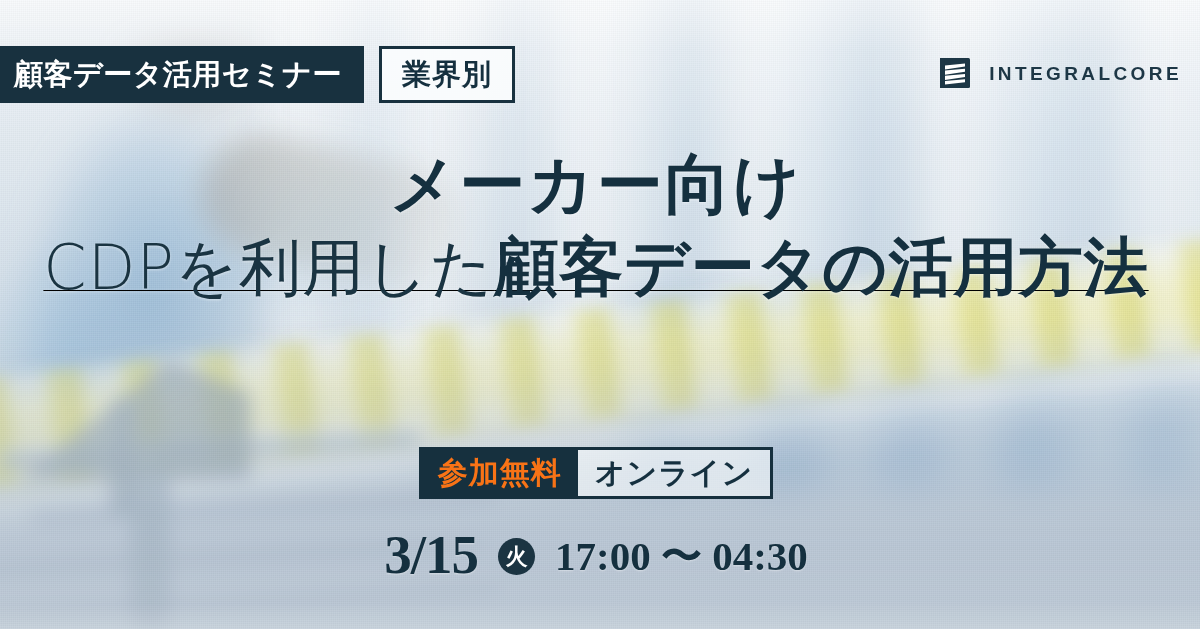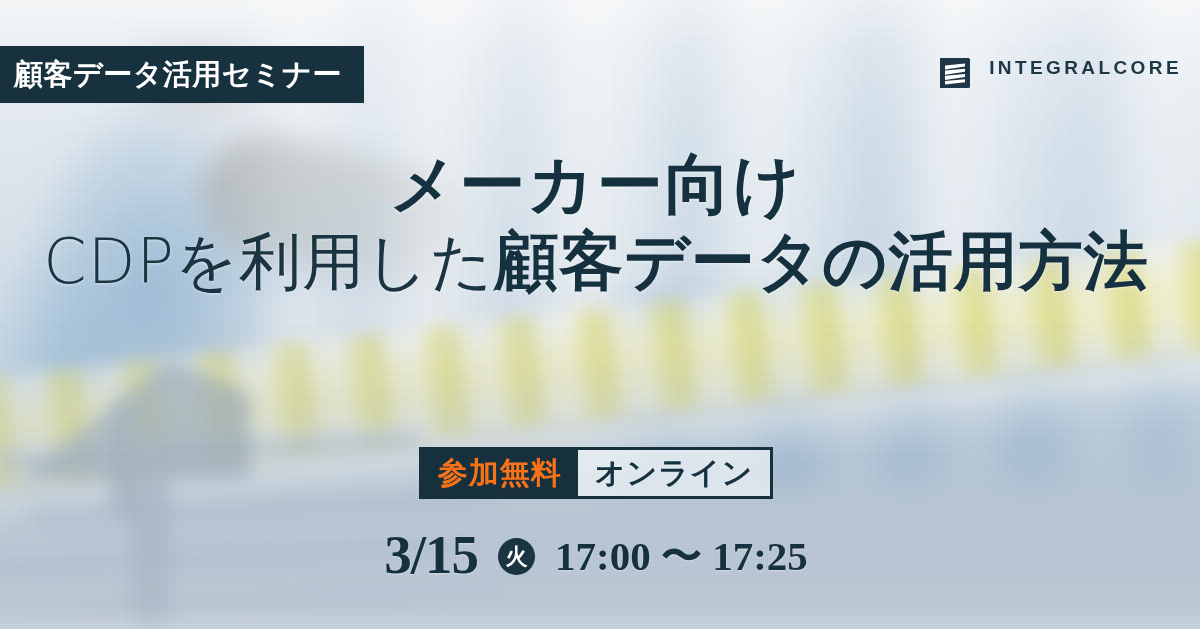--- a/index.html
+++ b/index.html
@@ -261,21 +261,21 @@
     box-sizing: border-box;
     white-space: nowrap;
   }
 
   
   .brand {
     position: absolute;
     right: 18px;
     top: 58px;
     display: flex;
-    align-items: flex-start;
+    align-items: center;
     gap: 19px;
   }
   .brand-mark {
     width: 30px;
     height: 30px;
     flex: 0 0 auto;
   }
   .brand-name {
     font-size: 19px;
     font-weight: 600;
@@ -297,24 +297,25 @@
   .headline-line1 {
     font-size: 66px;
     font-weight: 700;
     color: #15303f;
     letter-spacing: 2px;
     line-height: 1.12;
     text-shadow: 0 1px 3px rgba(255,255,255,0.5);
     white-space: nowrap;
   }
   .headline-line2 {
-    margin-top: 4px;
+    margin-top: 10px;
     line-height: 1.1;
     white-space: nowrap;
     text-shadow: 0 1px 3px rgba(255,255,255,0.45);
+    text-decoration: underline;
   }
   .headline-line2 .light {
     font-size: 62px;
     font-weight: 300;
     color: #1a3442;
     letter-spacing: 1px;
     font-family: "DejaVu Sans", "Liberation Sans", sans-serif;
   }
   .headline-line2 .strong {
     font-size: 64px;
@@ -440,20 +441,21 @@
 
     <div class="bg-bottom-haze"></div>
     <div class="bg-veil"></div>
     <div class="bg-grain"></div>
   </div>
 
   <div class="content">
 
     <div class="eyebrow">
       <div class="eyebrow-main">顧客データ活用セミナー</div>
+      <div class="eyebrow-tag">業界別</div>
     </div>
 
     <div class="brand">
       <svg class="brand-mark" viewBox="0 0 30 30">
         <rect x="0" y="0" width="30" height="30" rx="1.5" fill="#1d3746"></rect>
         <path d="M5 7.4 L25 5.6 L25 8.6 L5 11.6 Z" fill="#ffffff"></path>
         <path d="M5 12.6 L25 10.8 L25 13.8 L5 16.8 Z" fill="#ffffff"></path>
         <path d="M5 17.8 L25 16.0 L25 19.0 L5 22.0 Z" fill="#ffffff"></path>
         <path d="M5 23.0 L25 21.2 L25 24.2 L5 26.6 Z" fill="#ffffff"></path>
         <rect x="0" y="0" width="4.6" height="30" fill="#1d3746"></rect>
@@ -471,17 +473,17 @@
     <div class="badges">
       <div class="badge-group">
         <div class="badge-fee">参加無料</div>
         <div class="badge-mode">オンライン</div>
       </div>
     </div>
 
     <div class="schedule">
       <span class="sched-date">3/15</span>
       <span class="sched-dow">火</span>
-      <span class="sched-time">17:00 〜 17:25</span>
+      <span class="sched-time">17:00 〜 04:30</span>
     </div>
 
   </div>
 </div>
 
 </body></html>

